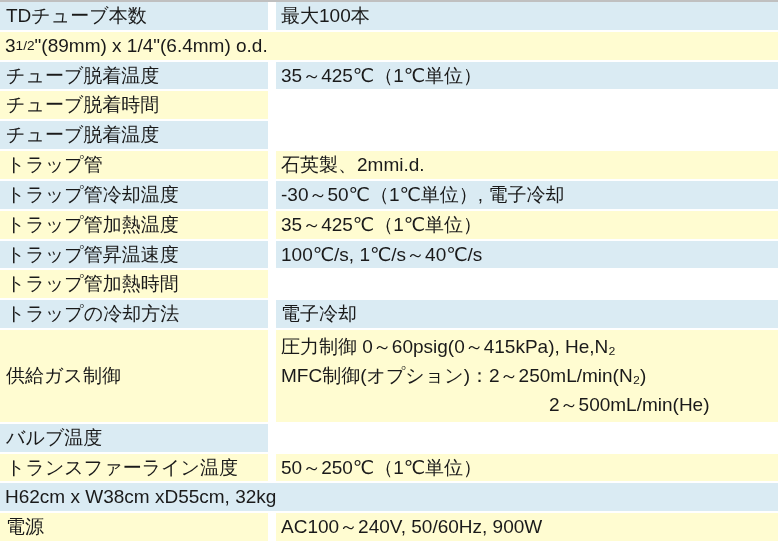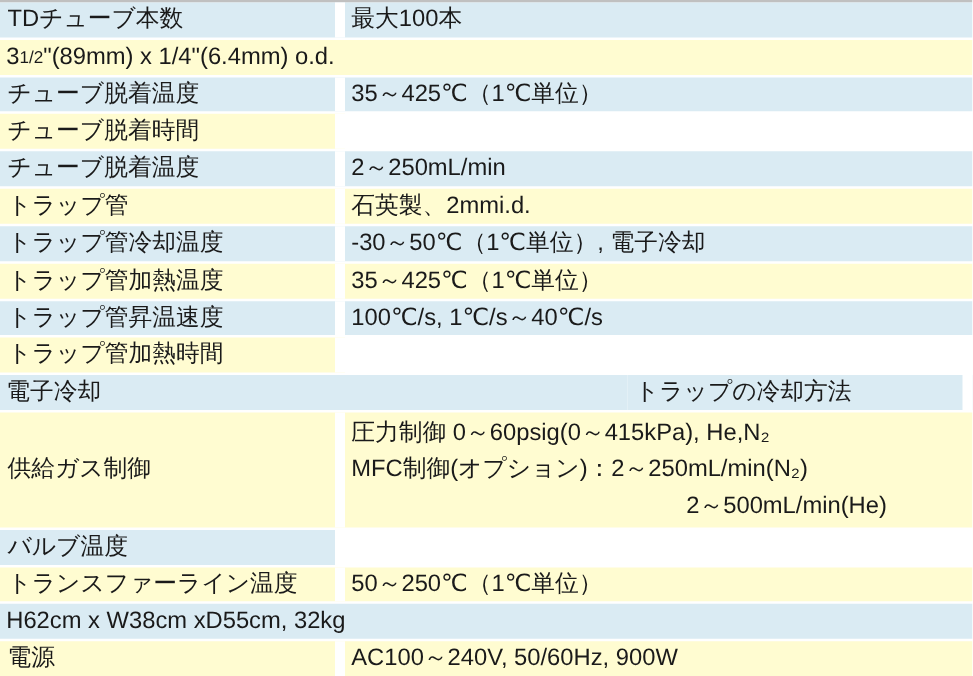--- a/index.html
+++ b/index.html
@@ -64,21 +64,20 @@
     <div class="cell label">チューブ脱着温度</div>
     <div class="cell value">35～425℃（1℃単位）</div>
   </div>
 
   <div class="row">
     <div class="cell label">チューブ脱着時間</div>
   </div>
 
   <div class="row">
     <div class="cell label">チューブ脱着温度</div>
-    <div class="cell value">2～250mL/min</div>
   </div>
 
   <div class="row">
     <div class="cell label">トラップ管</div>
     <div class="cell value">石英製、2mmi.d.</div>
   </div>
 
   <div class="row">
     <div class="cell label">トラップ管冷却温度</div>
     <div class="cell value">-30～50℃（1℃単位）, 電子冷却</div>
@@ -92,22 +91,22 @@
   <div class="row">
     <div class="cell label">トラップ管昇温速度</div>
     <div class="cell value">100℃/s, 1℃/s～40℃/s</div>
   </div>
 
   <div class="row">
     <div class="cell label">トラップ管加熱時間</div>
   </div>
 
   <div class="row">
+    <div class="cell label">トラップの冷却方法</div>
     <div class="cell value">電子冷却</div>
-    <div class="cell label">トラップの冷却方法</div>
   </div>
 
   <div class="row tall">
     <div class="cell label">供給ガス制御</div>
     <div class="cell value multiline">
       <div class="vline">圧力制御 0～60psig(0～415kPa), He,N₂</div>
       <div class="vline">MFC制御(オプション)：2～250mL/min(N₂)</div>
       <div class="vline indent">2～500mL/min(He)</div>
     </div>
   </div>

